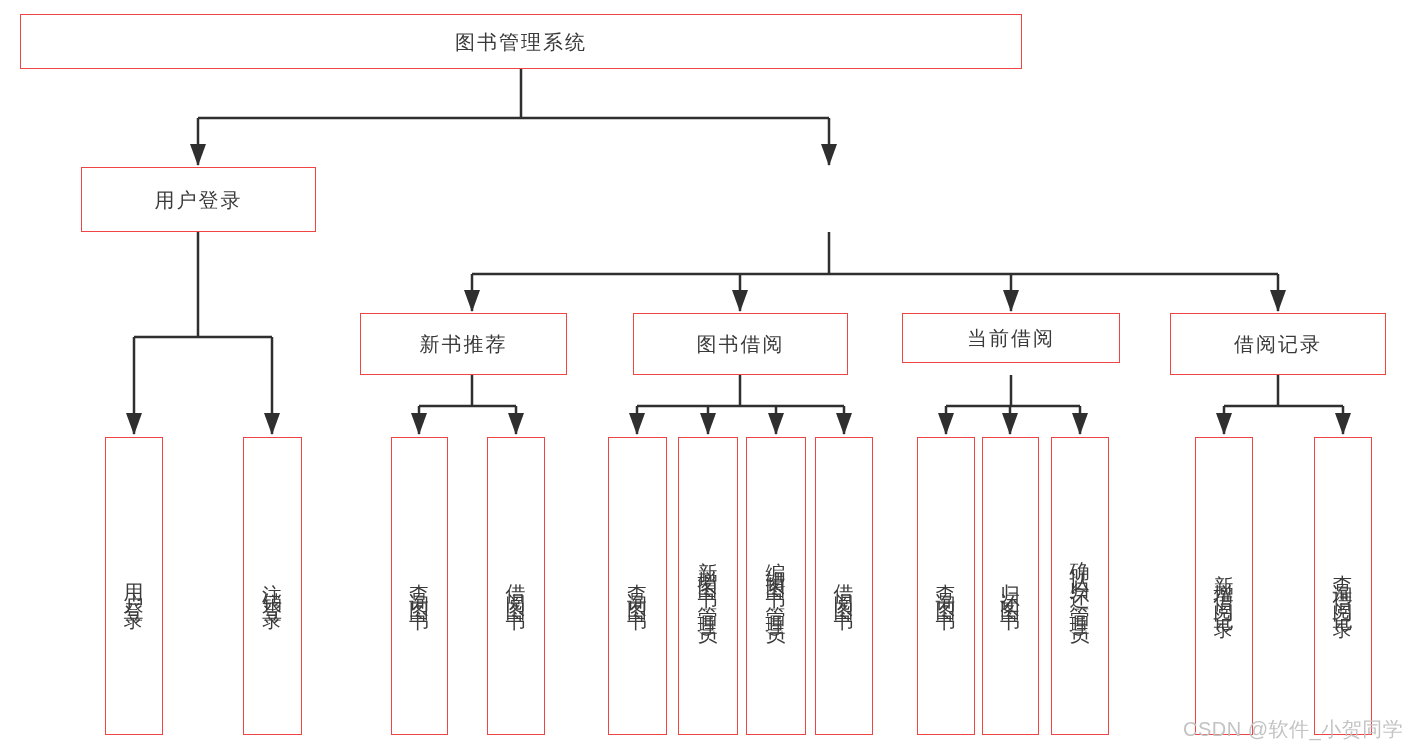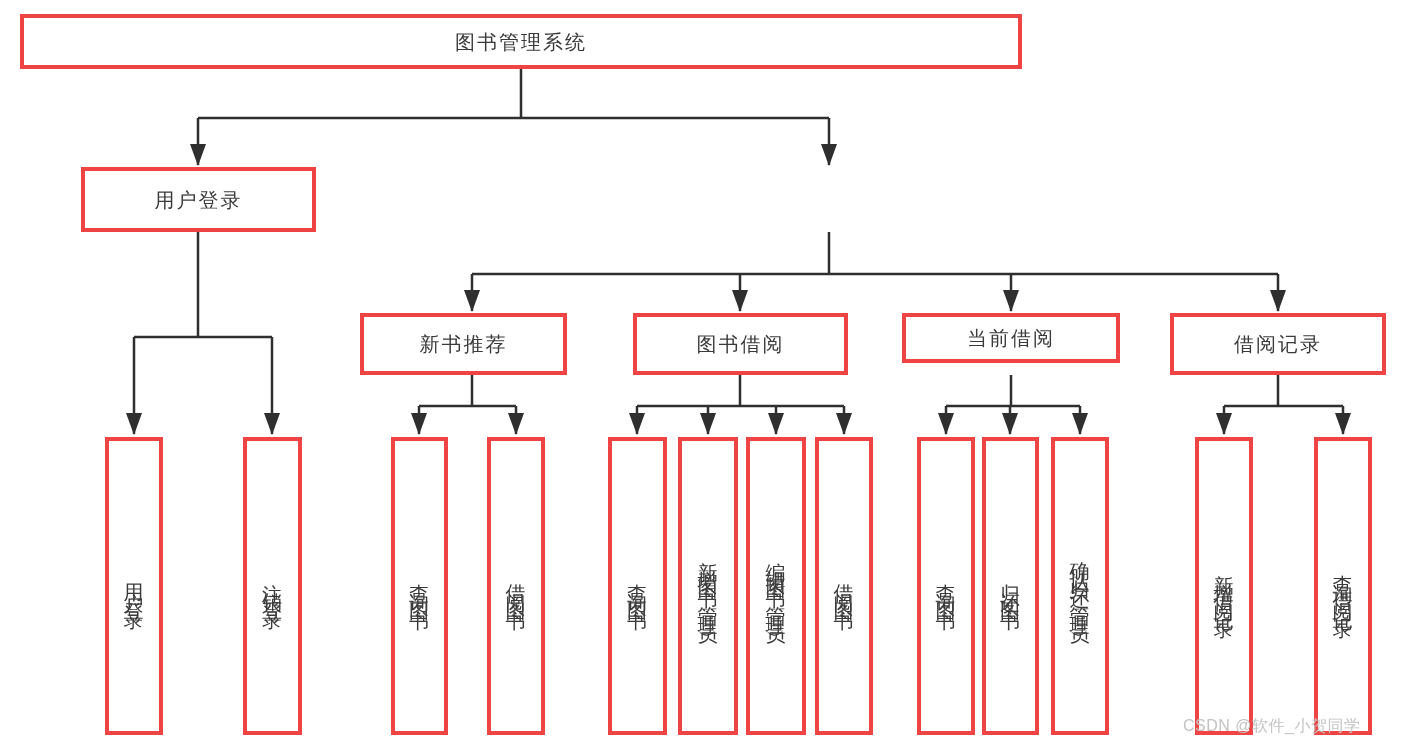--- a/index.html
+++ b/index.html
@@ -19,21 +19,21 @@
     position: absolute;
     left: 0; top: 0;
     width: 1405px;
     height: 747px;
     z-index: 1;
   }
   .node {
     position: absolute;
     box-sizing: border-box;
     background: #ffffff;
-    border: 4px solid #ef4444;
+    border: 1px solid #ef4444;
     display: flex;
     align-items: center;
     justify-content: center;
     color: #3a3a3a;
     z-index: 2;
   }
   .hlabel {
     font-size: 20px;
     letter-spacing: 2px;
     white-space: nowrap;
@@ -44,21 +44,21 @@
     text-orientation: mixed;
     font-size: 20px;
     letter-spacing: 9px;
     line-height: 1;
     white-space: nowrap;
   }
   .watermark {
     position: absolute;
     left: 1183px;
     top: 716px;
-    font-size: 16px;
+    font-size: 20px;
     color: #c3c3c3;
     white-space: nowrap;
     z-index: 6;
     letter-spacing: 0.5px;
   }
 </style>
 </head>
 <body>
 
 <div id="stage">

